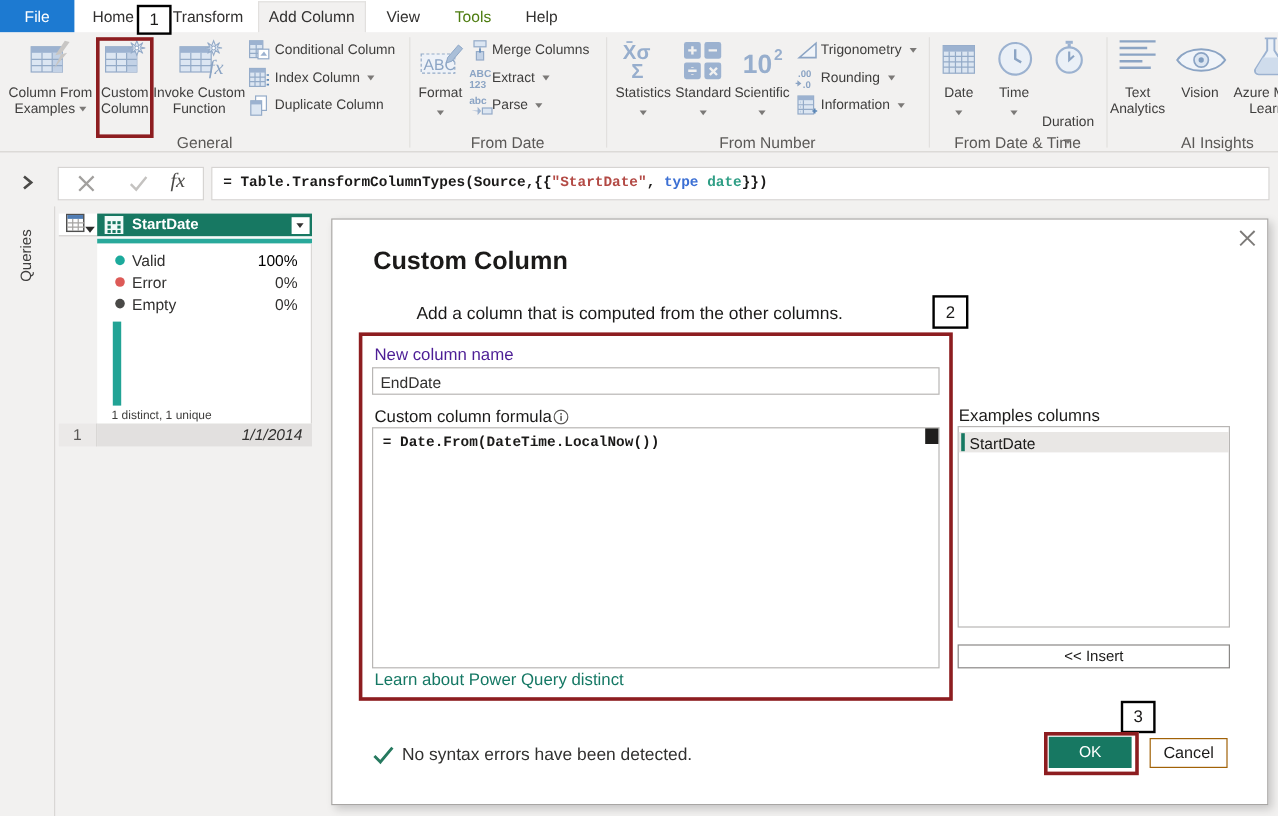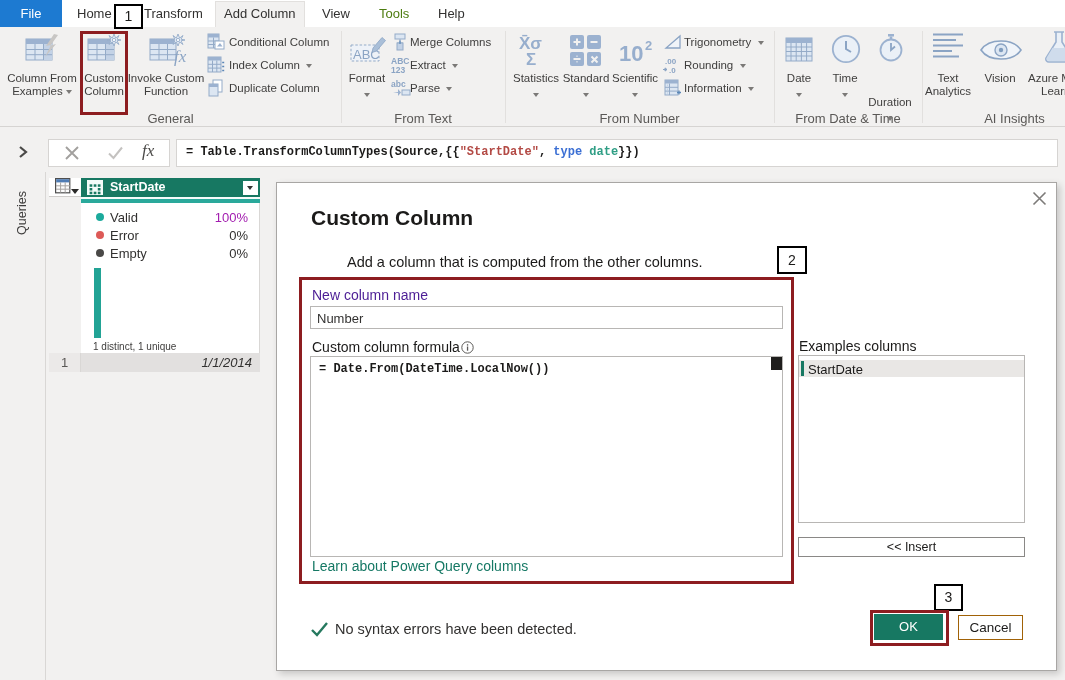--- a/index.html
+++ b/index.html
@@ -27,21 +27,21 @@
 <div class="ab" style="left:379px;top:0;width:30px;height:27px;font-size:13px;line-height:27px;color:#4d7c0f;white-space:nowrap;">Tools</div>
 <div class="ab" style="left:438px;top:0;width:30px;height:27px;font-size:13px;line-height:27px;color:#323130;white-space:nowrap;">Help</div>
 
 <div class="ab" style="left:0;top:27px;width:1065px;height:99px;background:#f2f1f0;border-bottom:1px solid #d6d4d2;box-sizing:content-box;"></div>
 <div class="sep" style="left:341px;"></div>
 <div class="sep" style="left:505px;"></div>
 <div class="sep" style="left:774px;"></div>
 <div class="sep" style="left:922px;"></div>
 
 <div class="ab grplbl" style="left:0px;top:111px;width:341px;text-align:center;">General</div>
-<div class="ab grplbl" style="left:341px;top:111px;width:164px;text-align:center;">From Text</div>
+<div class="ab grplbl" style="left:341px;top:111px;width:164px;text-align:center;">From Date</div>
 <div class="ab grplbl" style="left:505px;top:111px;width:269px;text-align:center;">From Number</div>
 <div class="ab grplbl" style="left:774px;top:111px;width:148px;text-align:center;">From Date &amp; Time</div>
 <div class="ab grplbl" style="left:922px;top:111px;width:185px;text-align:center;">AI Insights</div>
 
 <div class="ab lbl" style="left:2px;top:72px;width:80px;text-align:center;">Column From<br>Examples <span class="caret"></span></div>
 <div class="ab lbl" style="left:74px;top:72px;width:60px;text-align:center;">Custom<br>Column</div>
 <div class="ab lbl" style="left:126px;top:72px;width:80px;text-align:center;">Invoke Custom<br>Function</div>
 <div class="ab lbl" style="left:337px;top:72px;width:60px;text-align:center;">Format<br><span class="caret" style="margin-top:6px;"></span></div>
 <div class="ab lbl" style="left:506px;top:72px;width:60px;text-align:center;">Statistics<br><span class="caret" style="margin-top:6px;"></span></div>
 <div class="ab lbl" style="left:556px;top:72px;width:60px;text-align:center;">Standard<br><span class="caret" style="margin-top:6px;"></span></div>
@@ -248,21 +248,21 @@
 <div class="ab" style="left:110px;top:180px;font-size:12.5px;font-weight:bold;color:#fff;">StartDate</div>
 <div class="ab" style="left:243px;top:181px;width:15px;height:14px;background:#fff;"></div>
 <div class="ab" style="left:247px;top:186px;width:0;height:0;border-left:3.5px solid transparent;border-right:3.5px solid transparent;border-top:4.5px solid #323130;"></div>
 
 <div class="ab" style="left:81px;top:197px;width:179px;height:2px;background:#f5fbfa;"></div>
 <div class="ab" style="left:81px;top:199px;width:179px;height:4px;background:#2aa99b;"></div>
 
 <div class="ab" style="left:81px;top:203px;width:179px;height:150px;background:#fff;border-right:1px solid #d9d7d5;box-sizing:border-box;"></div>
 <div class="ab" style="left:96px;top:213px;width:8px;height:8px;border-radius:50%;background:#1caa9c;"></div>
 <div class="ab" style="left:110px;top:210px;font-size:13px;color:#323130;">Valid</div>
-<div class="ab" style="left:188px;top:210px;width:60px;text-align:right;font-size:13px;color:#a21caf;">100%</div>
+<div class="ab" style="left:188px;top:210px;width:60px;text-align:right;font-size:13px;color:#000000;">100%</div>
 <div class="ab" style="left:96px;top:231px;width:8px;height:8px;border-radius:50%;background:#dd5a57;"></div>
 <div class="ab" style="left:110px;top:228px;font-size:13px;color:#323130;">Error</div>
 <div class="ab" style="left:188px;top:228px;width:60px;text-align:right;font-size:13px;color:#323130;">0%</div>
 <div class="ab" style="left:96px;top:249px;width:8px;height:8px;border-radius:50%;background:#4a4947;"></div>
 <div class="ab" style="left:110px;top:246px;font-size:13px;color:#323130;">Empty</div>
 <div class="ab" style="left:188px;top:246px;width:60px;text-align:right;font-size:13px;color:#323130;">0%</div>
 <div class="ab" style="left:94px;top:268px;width:7px;height:70px;background:#22a395;"></div>
 <div class="ab" style="left:93px;top:341px;font-size:10px;color:#3f3e3d;">1 distinct, 1 unique</div>
 
 <div class="ab" style="left:49px;top:353px;width:32px;height:19px;background:#ebe9e8;border-right:1px solid #d9d7d5;box-sizing:border-box;
@@ -278,32 +278,32 @@
 </svg>
 <div class="ab" style="left:311px;top:254px;font-size:14.5px;color:#1b1a19;margin-left:36px;">Add a column that is computed from the other columns.</div>
 
 <div class="ab" style="left:777px;top:246px;width:30px;height:28px;background:#fff;border:2px solid #000;
      box-sizing:border-box;font-size:14px;text-align:center;line-height:24px;color:#1b1a19;">2</div>
 
 <div class="ab" style="left:299px;top:277px;width:495px;height:307px;border:3px solid #8d1d20;box-sizing:border-box;"></div>
 
 <div class="ab" style="left:312px;top:287px;font-size:14px;color:#4c1d95;">New column name</div>
 <div class="ab" style="left:310px;top:306px;width:473px;height:23px;background:#fff;border:1px solid #b8b6b4;box-sizing:border-box;"></div>
-<div class="ab" style="left:317px;top:311px;font-size:13px;color:#323130;">Number</div>
+<div class="ab" style="left:317px;top:311px;font-size:13px;color:#323130;">EndDate</div>
 
 <div class="ab" style="left:312px;top:339px;font-size:14px;color:#1b1a19;">Custom column formula</div>
 <svg class="ab" style="left:461px;top:341px;" width="13" height="13" viewBox="0 0 13 13">
   <circle cx="6.5" cy="6.5" r="5.7" fill="none" stroke="#5a5856" stroke-width="1"></circle>
   <rect x="5.9" y="5.5" width="1.3" height="4.2" fill="#5a5856"></rect>
   <rect x="5.9" y="3.2" width="1.3" height="1.4" fill="#5a5856"></rect>
 </svg>
 <div class="ab" style="left:310px;top:356px;width:473px;height:201px;background:#fff;border:1px solid #b8b6b4;box-sizing:border-box;"></div>
 <div class="ab" style="left:771px;top:357px;width:11px;height:13px;background:#1f1e1d;"></div>
 <div class="ab" style="left:319px;top:362px;font-family:'Liberation Mono',monospace;font-size:12px;font-weight:bold;color:#1b1a19;white-space:pre;">= Date.From(DateTime.LocalNow())</div>
-<div class="ab" style="left:312px;top:558px;font-size:14px;color:#157864;">Learn about Power Query columns</div>
+<div class="ab" style="left:312px;top:558px;font-size:14px;color:#157864;">Learn about Power Query distinct</div>
 
 <div class="ab" style="left:799px;top:338px;font-size:14px;color:#1b1a19;">Examples columns</div>
 <div class="ab" style="left:798px;top:355px;width:227px;height:168px;background:#fff;border:1px solid #b8b6b4;box-sizing:border-box;"></div>
 <div class="ab" style="left:799px;top:360px;width:225px;height:17px;background:#e9e7e5;"></div>
 <div class="ab" style="left:801px;top:361px;width:3px;height:15px;background:#177862;"></div>
 <div class="ab" style="left:808px;top:362px;font-size:13px;color:#1b1a19;">StartDate</div>
 <div class="ab" style="left:798px;top:537px;width:227px;height:20px;background:#fff;border:1px solid #8a8886;box-sizing:border-box;
      font-size:12.5px;text-align:center;line-height:18px;color:#1b1a19;">&lt;&lt; Insert</div>
 
 <svg class="ab" style="left:310px;top:621px;" width="19" height="17" viewBox="0 0 19 17">

